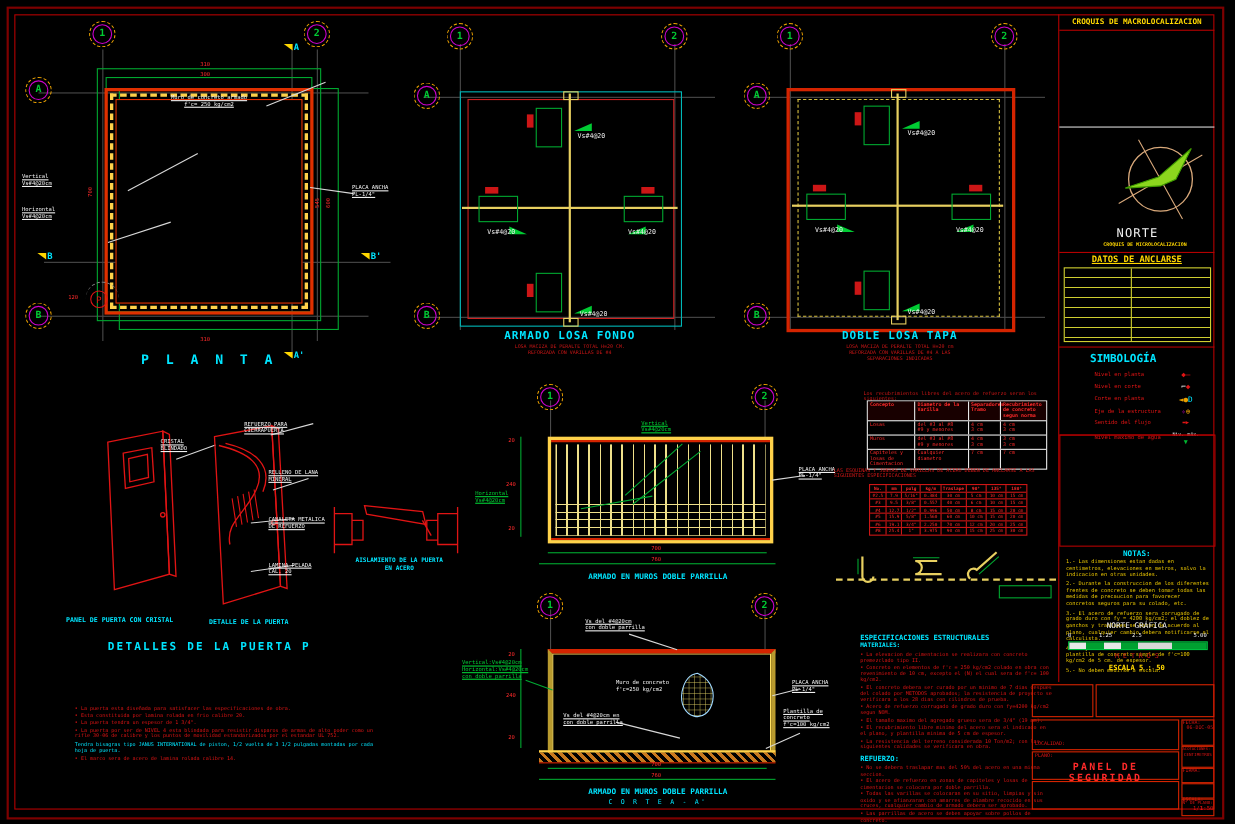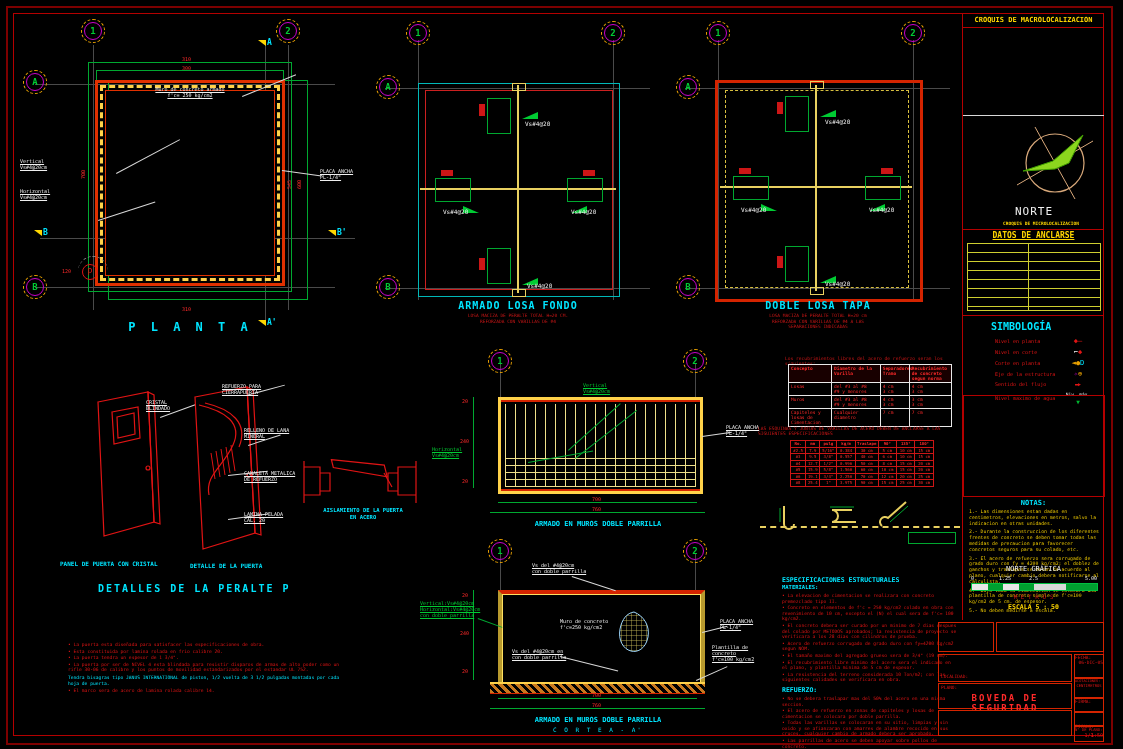--- a/index.html
+++ b/index.html
@@ -402,21 +402,21 @@
         <path d="M116 18 V60 M116 24 H98 V52 H116 M98 30 H88 V48 H98"></path>
         <path d="M34 10 L84 28 L84 40 L34 18 Z" transform="rotate(-14 60 24)"></path>
         <path d="M84 30 L92 44"></path>
       </g>
     </svg>
     <div class="abs cyn ctr pre" style="left:248px;top:132px;width:130px;font-size:5.5px;line-height:6.5px;font-weight:bold;">AISLAMIENTO DE LA PUERTA
 EN ACERO</div>
 
     <div class="abs cyn" style="left:10px;top:185px;font-size:6px;font-weight:bold;">PANEL DE PUERTA CON CRISTAL</div>
     <div class="abs cyn" style="left:140px;top:187px;font-size:6px;font-weight:bold;">DETALLE DE LA PUERTA</div>
-    <div class="abs cyn" style="left:48px;top:208px;font-size:10px;font-weight:bold;letter-spacing:2px;">DETALLES DE LA PERALTE P</div>
+    <div class="abs cyn" style="left:48px;top:208px;font-size:10px;font-weight:bold;letter-spacing:2px;">DETALLES DE LA PUERTA P</div>
   </div>
 
   <div class="abs" style="left:68px;top:638px;width:280px;">
     <div class="speclist" style="margin-top:4px;">
         <div class="">La puerta esta diseñada para satisfacer las especificaciones de obra.</div>
         <div class="">Esta constituida por lamina rolada en frio calibre 20.</div>
         <div class="">La puerta tendra un espesor de 1 3/4".</div>
         <div class="">La puerta por ser de NIVEL 4 esta blindada para resistir disparos de armas de alto poder como un rifle 30-06 de calibre y los puntos de movilidad estandarizados por el estandar UL 752.</div>
       </div>
     <div class="cyn" style="font-size:4.6px;line-height:5.6px;margin-top:2px;">Tendra bisagras tipo JANUS INTERNATIONAL de piston, 1/2 vuelta de 3 1/2 pulgadas montadas por cada hoja de puerta.</div>
@@ -641,21 +641,21 @@
   </div>
 
   <div class="abs" style="left:934px;top:620px;width:172px;height:116px;">
     <div class="abs tb-box" style="left:4px;top:2px;width:54px;height:28px;"></div>
     <div class="abs tb-box" style="left:62px;top:2px;width:106px;height:28px;"></div>
     <div class="abs tb-box" style="left:4px;top:34px;width:132px;height:26px;">
       <span class="tb-lab" style="position:absolute;left:2px;bottom:2px;">LOCALIDAD:</span>
     </div>
     <div class="abs tb-box" style="left:4px;top:63px;width:132px;height:24px;">
       <span class="tb-lab" style="position:absolute;left:2px;top:1px;">PLANO:</span>
-      <div class="titleblock-title ctr" style="margin-top:9px;">BOVEDA  DE  SEGURIDAD</div>
+      <div class="titleblock-title ctr" style="margin-top:9px;">PANEL  DE  SEGURIDAD</div>
     </div>
     <div class="abs tb-box" style="left:4px;top:90px;width:132px;height:24px;"></div>
 
     <div class="abs tb-box" style="left:140px;top:34px;width:28px;height:22px;">
       <div class="tb-lab">FECHA:</div>
       <div class="tb-lab" style="text-align:right;">06-DIC-05</div>
     </div>
     <div class="abs tb-box" style="left:140px;top:58px;width:28px;height:18px;">
       <div class="tb-lab" style="font-size:3.5px;">ACOTACIONES:</div>
       <div class="tb-lab ctr" style="font-size:3.8px;">CENTIMETROS</div>

